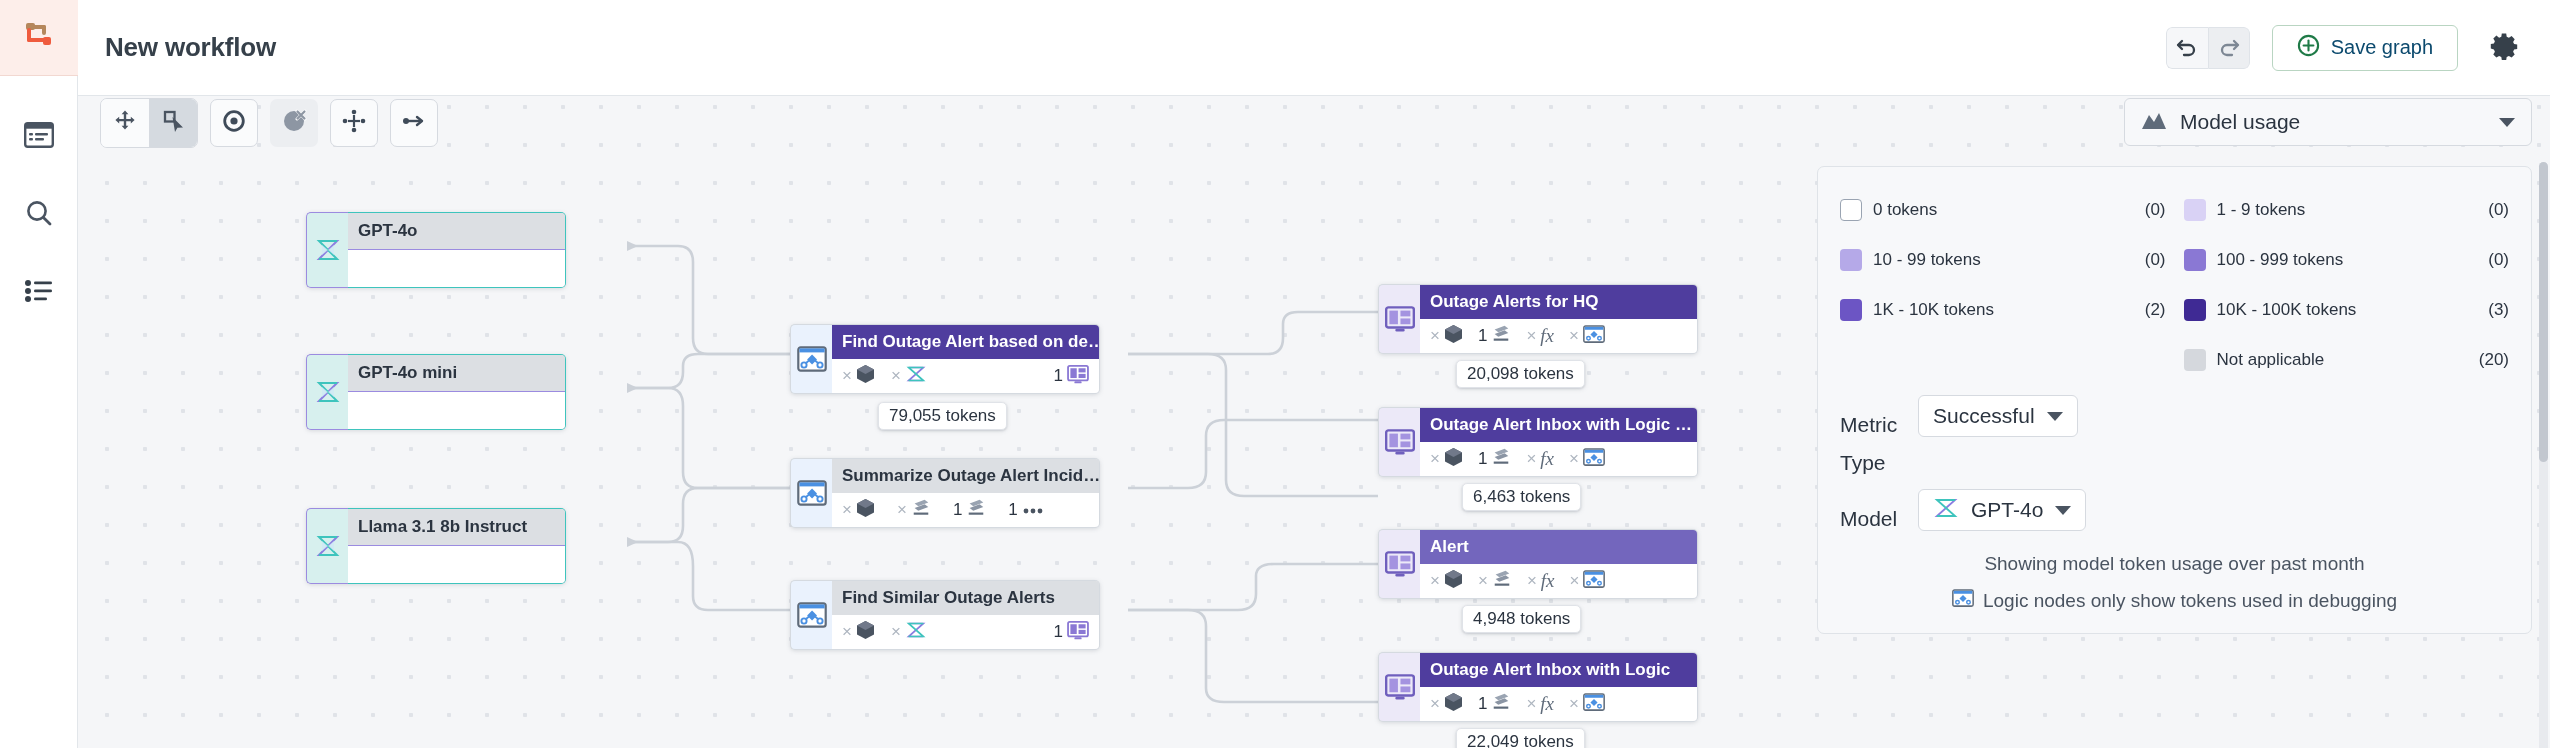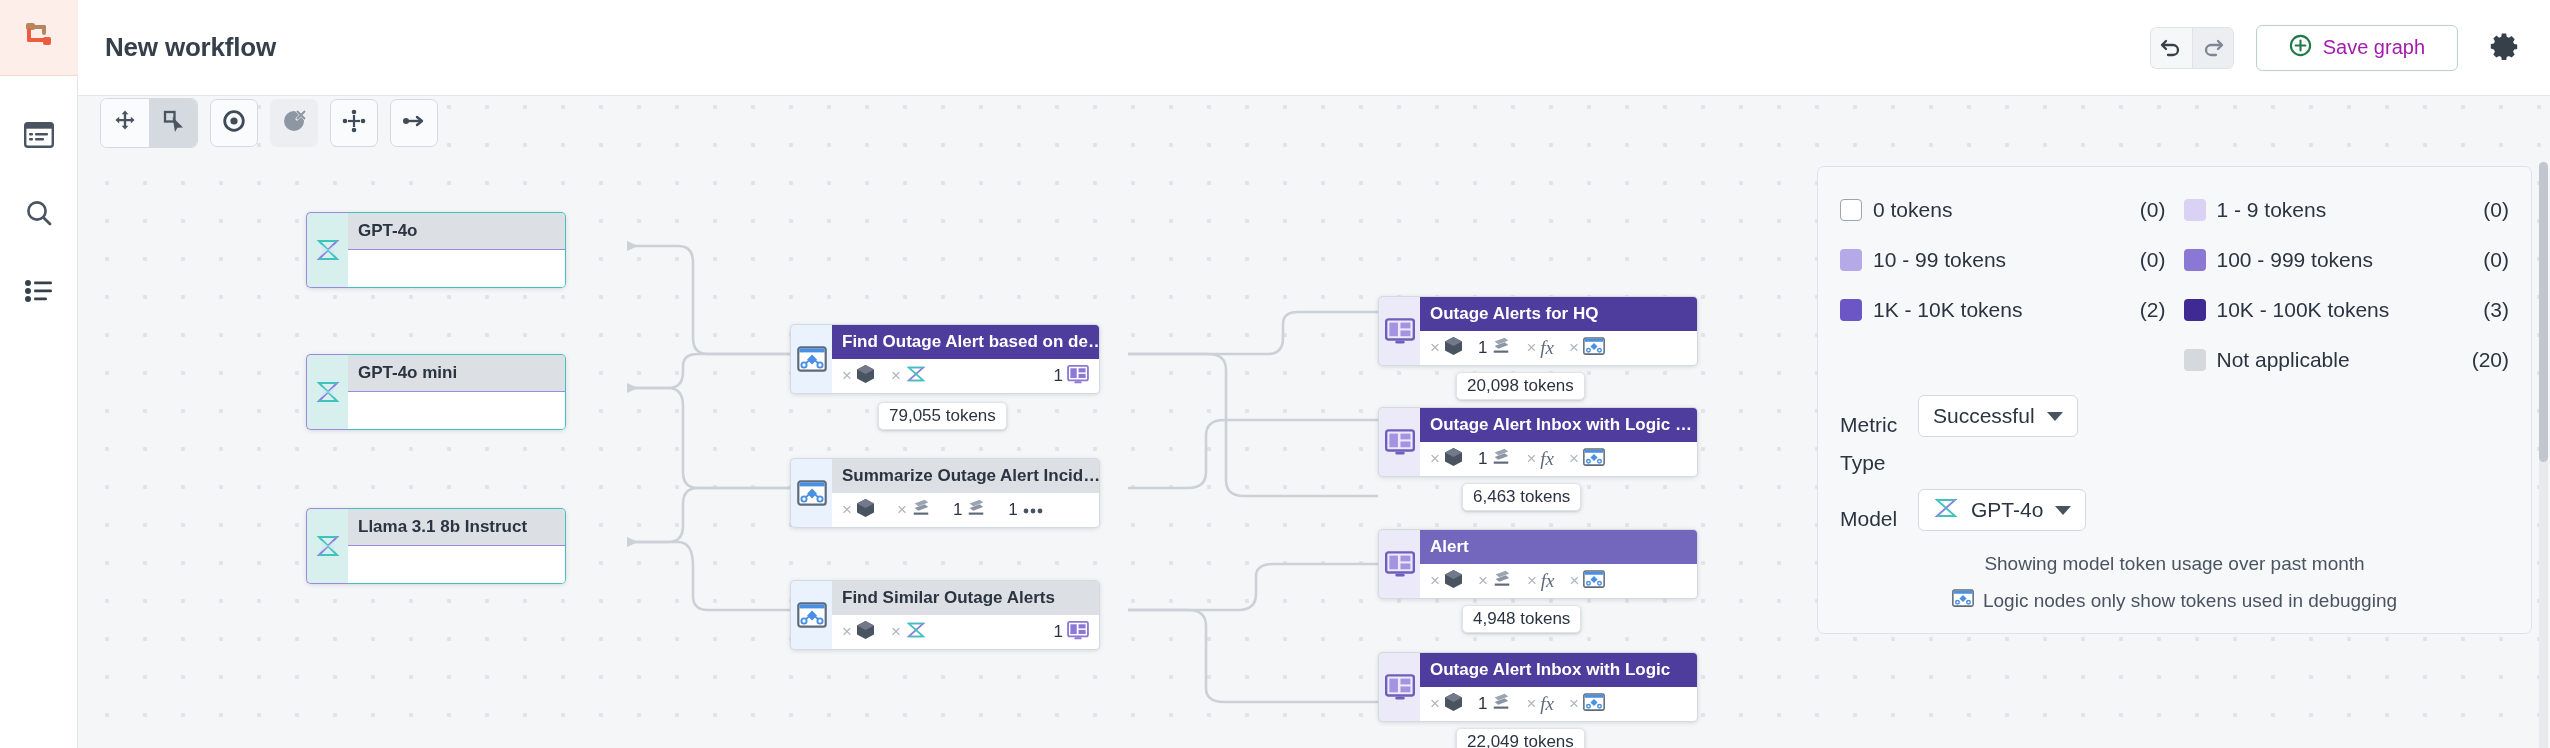--- a/index.html
+++ b/index.html
@@ -46,22 +46,22 @@
   .ur-btn {
     width:42px; height:42px; display:flex; align-items:center; justify-content:center;
     cursor:pointer;
   }
   .ur-btn.undo { background:#f6f7f9; border:1px solid #dfe3e8; border-right:none;
                  border-radius:6px 0 0 6px; }
   .ur-btn.redo { background:#eceef1; border:1px solid #dfe3e8;
                  border-radius:0 6px 6px 0; }
   .save-btn {
     height:46px; display:flex; align-items:center; gap:11px;
-    padding:0 32px; border:1px solid #b9d5c2; border-radius:6px;
-    background:#ffffff; color:#a21caf; font-size:20px; font-weight:500;
+    padding:0 24px; border:1px solid #b9d5c2; border-radius:6px;
+    background:#ffffff; color:#0c4a6e; font-size:20px; font-weight:500;
     cursor:pointer; margin-right:26px;
   }
   .gear-btn { width:40px; height:40px; display:flex; align-items:center;
               justify-content:center; cursor:pointer; }
 
   
   .canvas {
     position:absolute; left:78px; top:76px; right:0; bottom:0;
     background-color:#f5f6f8;
     background-image:radial-gradient(#e0e3e8 2.1px, transparent 2.2px);
@@ -133,21 +133,21 @@
     box-shadow:0 1px 2px rgba(30,40,60,.10);
   }
 
   
   .rpanel {
     position:absolute; right:18px; top:90px; width:715px;
     background:#f7f8fa; border:1px solid #dfe3e8; border-radius:7px;
     padding:18px 22px 20px 22px;
   }
   .legend { display:grid; grid-template-columns:1fr 1fr; gap:0 18px; }
-  .lrow { display:flex; align-items:center; height:50px; font-size:21px; color:#2b3440;justify-content:flex-end; }
+  .lrow { display:flex; align-items:center; height:50px; font-size:17px; color:#2b3440;justify-content:flex-end; }
   .sw { width:22px; height:22px; border-radius:4px; margin-right:11px; flex:0 0 22px; }
   .lrow .cnt { margin-left:auto; color:#2b3440; }
   .lrow.empty { visibility:hidden; }
 
   .ctrlrow { display:flex; align-items:flex-end; margin-top:6px; }
   .ctrlrow .lbl { width:78px; font-size:21px; color:#2b3440; }
   .select {
     height:42px; border:1px solid #d6dae0; border-radius:6px; background:#fff;
     display:inline-flex; align-items:center; gap:12px; padding:0 14px;
     font-size:21px; color:#2b3440; cursor:pointer;
@@ -545,21 +545,21 @@
                 <rect x="12.6" y="3.6" width="7.8" height="4.6" fill="#8a78d4"></rect>
                 <rect x="12.6" y="9.8" width="7.8" height="4.6" fill="#8a78d4"></rect>
                 <rect x="8" y="18" width="8" height="2.3" rx="1" fill="#8a78d4"></rect>
               </svg>
             </span>
           </span>
         </div>
       </div>
     </div>
 
-    <div class="node screen" style="left:1300px;top:220px;text-align:center;">
+    <div class="node screen" style="left:1300px;top:208px;text-align:center;">
       <div class="node-icon">
         <svg width="30" height="27" viewBox="0 0 26 23">
           <rect x="1" y="1" width="24" height="17.5" rx="2" fill="none" stroke="#6f5fbd" stroke-width="2.1"></rect>
           <rect x="3.8" y="3.8" width="7.4" height="11.8" fill="#a493e0"></rect>
           <rect x="13.4" y="3.8" width="8.6" height="5" fill="#a493e0"></rect>
           <rect x="13.4" y="10.6" width="8.6" height="5" fill="#a493e0"></rect>
           <rect x="9" y="19.6" width="8" height="2.4" rx="1.1" fill="#6f5fbd"></rect>
         </svg>
       </div>
       <div class="node-body" style="width:278px">
@@ -741,20 +741,29 @@
                 <circle cx="19.5" cy="15.5" r="2.1" fill="none" stroke="#4a90e2" stroke-width="1.7"></circle>
                 <rect x="10" y="8" width="6" height="6" transform="rotate(45 13 11)" fill="#4a90e2"></rect>
               </svg>
             </span>
           </span>
         </div>
       </div>
       <div class="tokpill" style="left:78px;top:76px">22,049 tokens</div>
     </div>
 
+    <div class="modelusage">
+      <span>
+        <svg width="26" height="20" viewBox="0 0 26 20">
+          <path d="M1 19 L8 5 L13 12 L18 3 L25 19 Z" fill="#5f6b7a"></path>
+        </svg>
+      </span>
+      <span>Model usage</span>
+      <span class="caret"></span>
+    </div>
 
     <div class="rpanel">
       <div class="legend">
         <div class="lrow">
           <span class="sw" style="background:#ffffff;border:1px solid #9aa4b2"></span>
           <span>0 tokens</span>
           <span class="cnt">(0)</span>
         </div>
         <div class="lrow">
           <span class="sw" style="background:#d9d2f5"></span>

